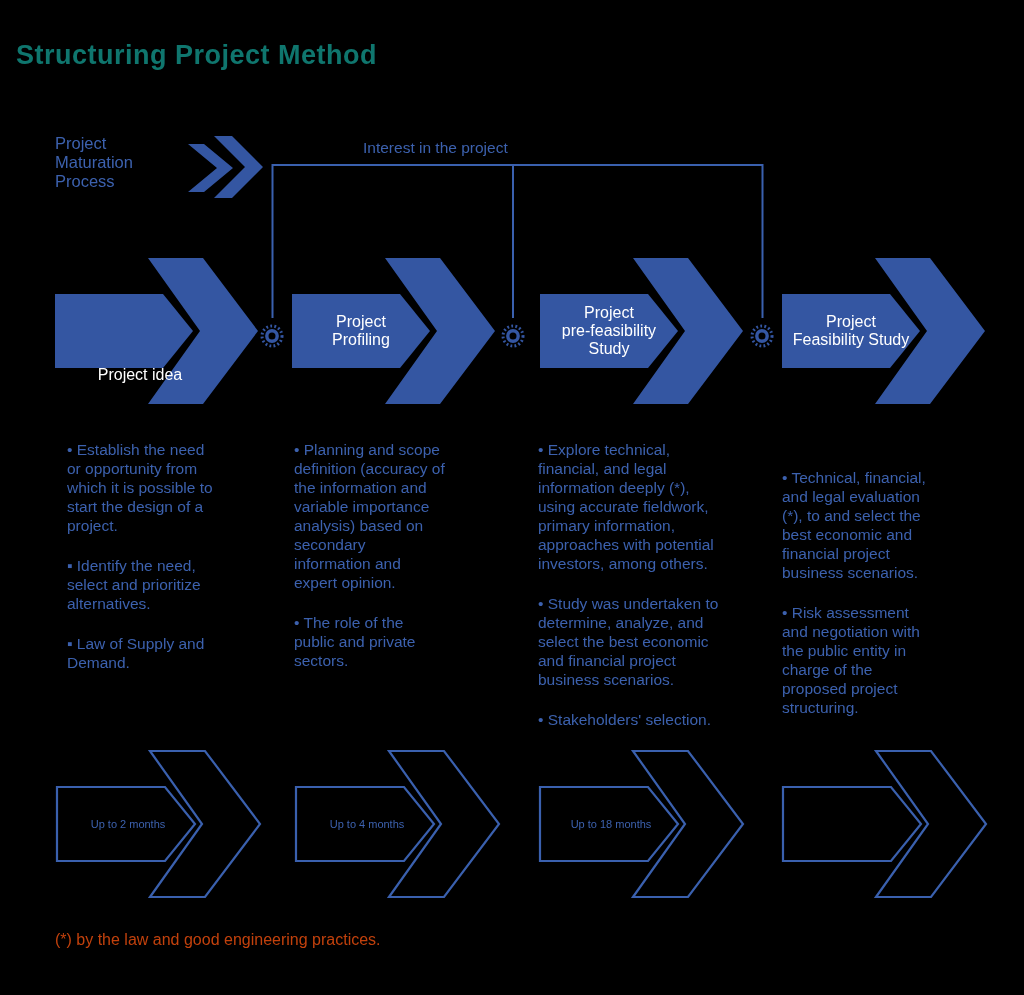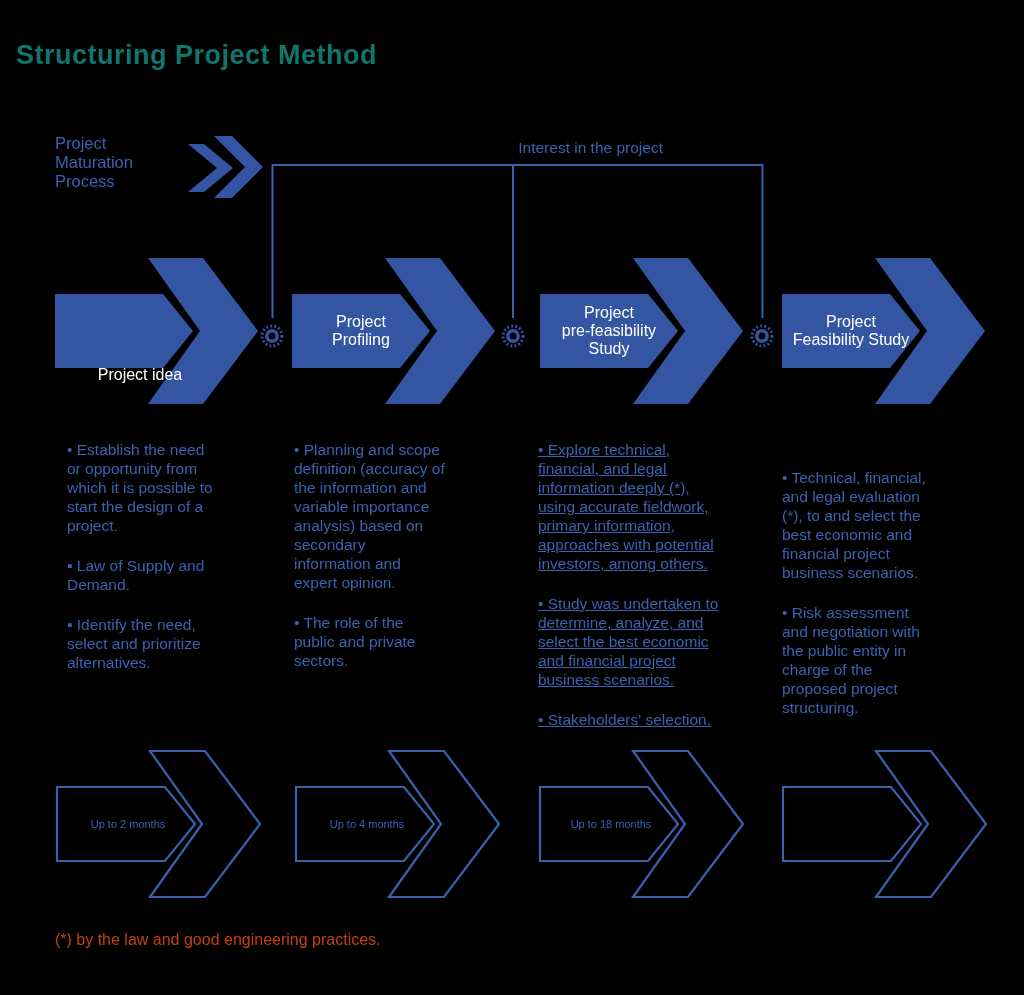--- a/index.html
+++ b/index.html
@@ -12,21 +12,21 @@
   svg.layer{position:absolute;left:0;top:0;}
   .title{
     left:16px;top:40px;width:1024px;text-align:left;
     font-size:27px;font-weight:bold;letter-spacing:.5px;color:#0f766e;
   }
   .process-label{
     left:55px;top:134px;width:130px;font-size:16.5px;line-height:19px;
     white-space:pre-line;color:#3c61ae;
   }
   .interest-label{
-    left:363px;top:139px;width:300px;text-align:right;
+    left:363px;top:139px;width:300px;text-align:left;
     font-size:15.5px;color:#3c61ae;
   }
   .phase-label{
     top:294px;height:74px;width:138px;display:flex;align-items:center;
     justify-content:center;text-align:center;color:#fff;font-size:16px;
     line-height:18px;white-space:pre-line;
   }
   .bullets{top:440px;font-size:15.5px;line-height:19px;color:#3c61ae;}
   .bullet{white-space:pre-line;margin-bottom:21px;}
   .duration-label{
@@ -119,42 +119,42 @@
 Study</div>
   <div class="abs phase-label" style="left:782px;">Project
 Feasibility Study</div>
 
   <div class="abs bullets" style="left:55px;width:215px;margin-left:12px;">
     <div class="bullet">• Establish the need
 or opportunity from
 which it is possible to
 start the design of a
 project.</div>
-    <div class="bullet">▪ Law of Supply and
-Demand.</div>
     <div class="bullet">▪ Identify the need,
 select and prioritize
 alternatives.</div>
+    <div class="bullet">▪ Law of Supply and
+Demand.</div>
   </div>
 
   <div class="abs bullets" style="left:294px;width:220px;">
     <div class="bullet">• Planning and scope
 definition (accuracy of
 the information and
 variable importance
 analysis) based on
 secondary
 information and
 expert opinion.</div>
     <div class="bullet">• The role of the
 public and private
 sectors.</div>
   </div>
 
-  <div class="abs bullets" style="left:538px;width:235px;text-decoration:underline;">
+  <div class="abs bullets" style="left:538px;width:235px;">
     <div class="bullet">• Explore technical,
 financial, and legal
 information deeply (*),
 using accurate fieldwork,
 primary information,
 approaches with potential
 investors, among others.</div>
     <div class="bullet">• Study was undertaken to
 determine, analyze, and
 select the best economic

